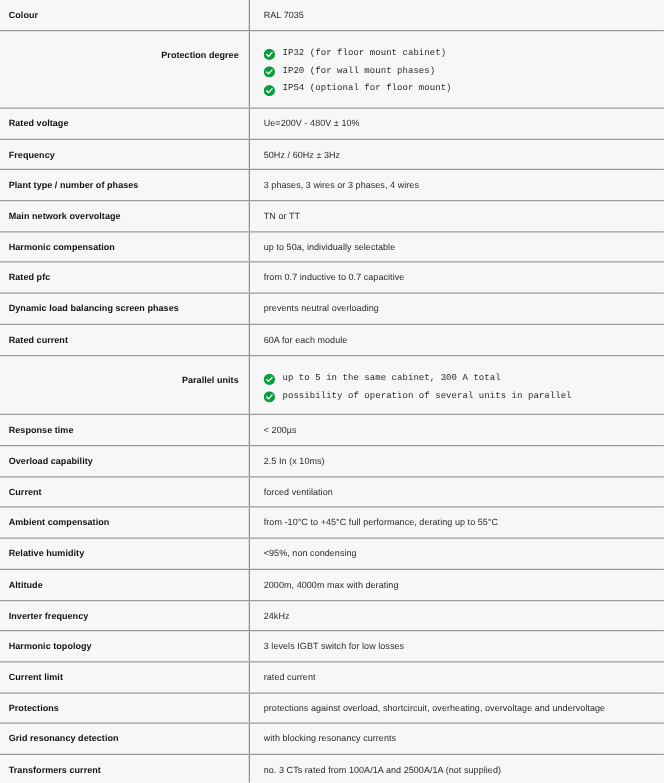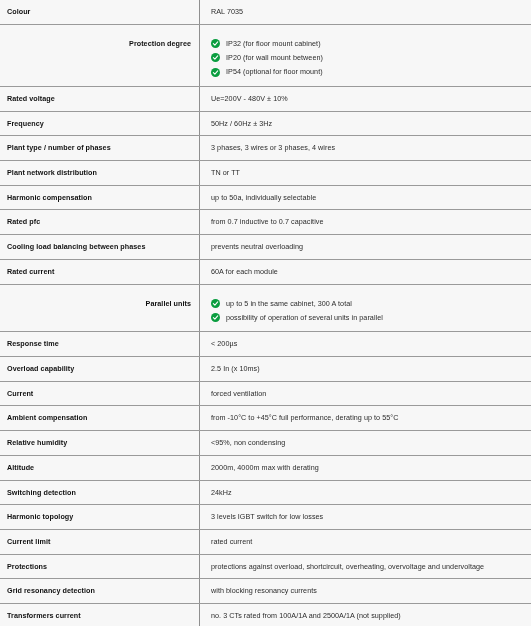--- a/index.html
+++ b/index.html
@@ -75,20 +75,21 @@
     line-height: 0;
   }
   .check-icon svg {
     display: block;
   }
   .check-label {
     display: inline-block;
     font-size: 7.2px;
     line-height: 1.3;
     color: #2b2b2b;
+    font-family: Liberation Mono, monospace;
   }
   .tall-row td.label-cell,
   .tall-row td.value-cell {
     padding-top: 14px;
     padding-bottom: 9px;
     text-align: right;
   }
 </style>
 </head>
 <body>
@@ -114,21 +115,21 @@
               </span>
               <span class="check-label">IP32 (for floor mount cabinet)</span>
             </li>
             <li>
               <span class="check-icon">
                 <svg width="9" height="9" viewBox="0 0 16 16">
                   <circle cx="8" cy="8" r="8" fill="#0a9d3f"></circle>
                   <path d="M4.2 8.2 L6.9 10.9 L11.9 5.2" fill="none" stroke="#ffffff" stroke-width="1.9" stroke-linecap="round" stroke-linejoin="round"></path>
                 </svg>
               </span>
-              <span class="check-label">IP20 (for wall mount between)</span>
+              <span class="check-label">IP20 (for wall mount phases)</span>
             </li>
             <li>
               <span class="check-icon">
                 <svg width="9" height="9" viewBox="0 0 16 16">
                   <circle cx="8" cy="8" r="8" fill="#0a9d3f"></circle>
                   <path d="M4.2 8.2 L6.9 10.9 L11.9 5.2" fill="none" stroke="#ffffff" stroke-width="1.9" stroke-linecap="round" stroke-linejoin="round"></path>
                 </svg>
               </span>
               <span class="check-label">IP54 (optional for floor mount)</span>
             </li>
@@ -147,39 +148,39 @@
           <span class="value-text">50Hz / 60Hz ± 3Hz</span>
         </td>
       </tr>
       <tr class="spec-row">
         <td class="label-cell"><span>Plant type / number of phases</span></td>
         <td class="value-cell">
           <span class="value-text">3 phases, 3 wires or 3 phases, 4 wires</span>
         </td>
       </tr>
       <tr class="spec-row">
-        <td class="label-cell"><span>Plant network distribution</span></td>
+        <td class="label-cell"><span>Main network overvoltage</span></td>
         <td class="value-cell">
           <span class="value-text">TN or TT</span>
         </td>
       </tr>
       <tr class="spec-row">
         <td class="label-cell"><span>Harmonic compensation</span></td>
         <td class="value-cell">
           <span class="value-text">up to 50a, individually selectable</span>
         </td>
       </tr>
       <tr class="spec-row">
         <td class="label-cell"><span>Rated pfc</span></td>
         <td class="value-cell">
           <span class="value-text">from 0.7 inductive to 0.7 capacitive</span>
         </td>
       </tr>
       <tr class="spec-row">
-        <td class="label-cell"><span>Cooling load balancing between phases</span></td>
+        <td class="label-cell"><span>Dynamic load balancing screen phases</span></td>
         <td class="value-cell">
           <span class="value-text">prevents neutral overloading</span>
         </td>
       </tr>
       <tr class="spec-row">
         <td class="label-cell"><span>Rated current</span></td>
         <td class="value-cell">
           <span class="value-text">60A for each module</span>
         </td>
       </tr>
@@ -238,21 +239,21 @@
           <span class="value-text">&lt;95%, non condensing</span>
         </td>
       </tr>
       <tr class="spec-row">
         <td class="label-cell"><span>Altitude</span></td>
         <td class="value-cell">
           <span class="value-text">2000m, 4000m max with derating</span>
         </td>
       </tr>
       <tr class="spec-row">
-        <td class="label-cell"><span>Switching detection</span></td>
+        <td class="label-cell"><span>Inverter frequency</span></td>
         <td class="value-cell">
           <span class="value-text">24kHz</span>
         </td>
       </tr>
       <tr class="spec-row">
         <td class="label-cell"><span>Harmonic topology</span></td>
         <td class="value-cell">
           <span class="value-text">3 levels IGBT switch for low losses</span>
         </td>
       </tr>

